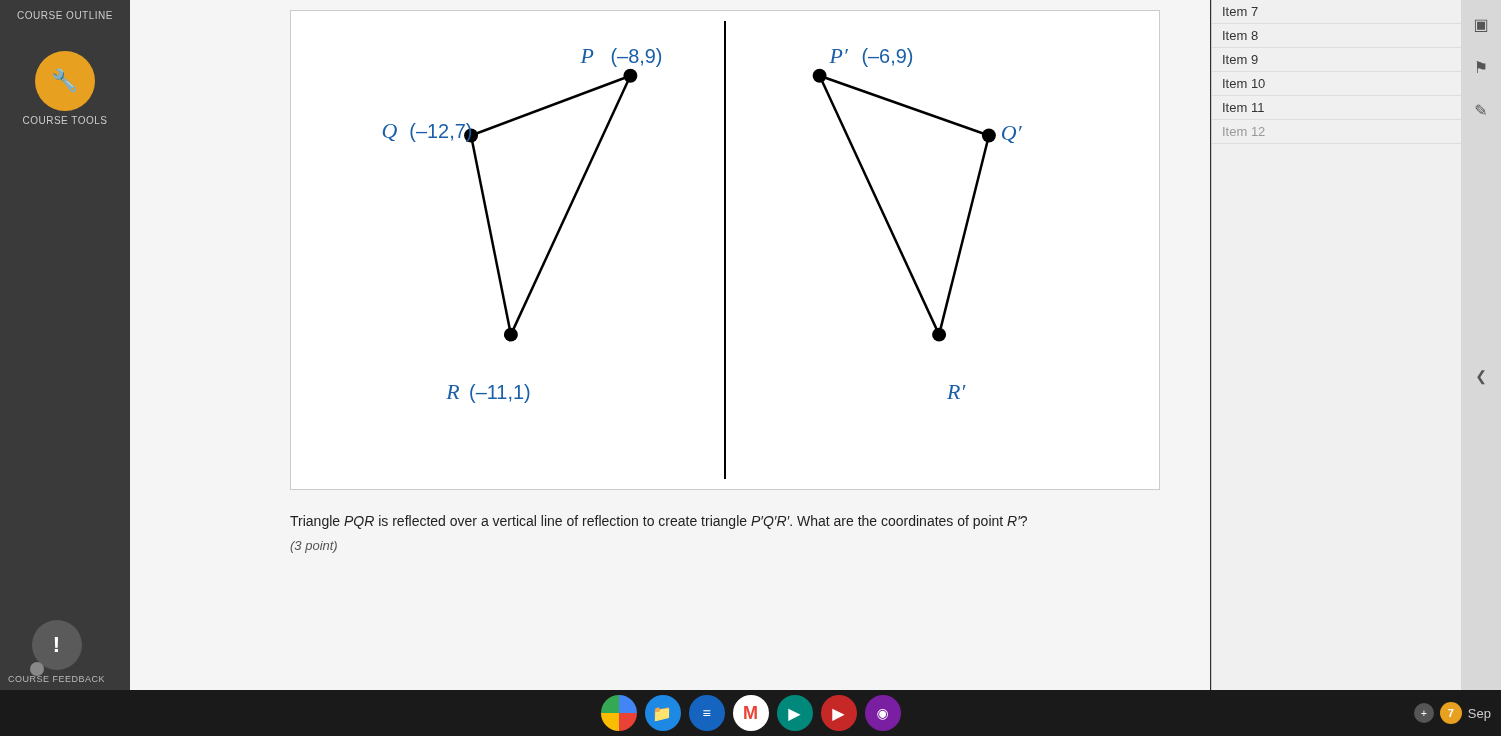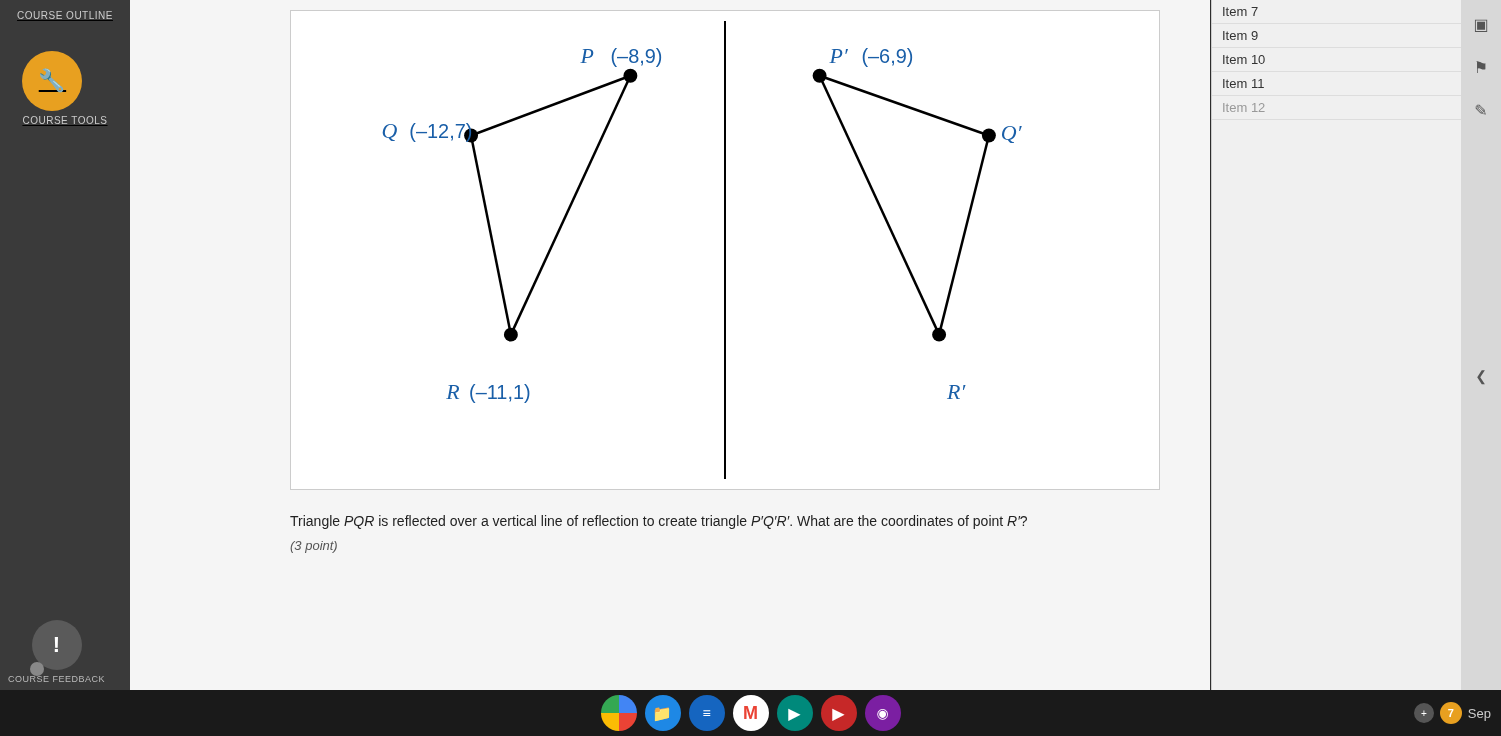--- a/index.html
+++ b/index.html
@@ -51,22 +51,22 @@
     .sidebar-label {
       color: #ccc;
       font-size: 10px;
       text-align: center;
       letter-spacing: 0.5px;
     }
 
     .sidebar-section {
       display: flex;
       flex-direction: column;
+      align-items: center;
       gap: 4px;
-      text-decoration: underline;
     }
 
     .nav-item {
       padding: 4px 10px;
       font-size: 13px;
       color: #333;
       cursor: pointer;
       border-bottom: 1px solid #ddd;
     }
 
@@ -297,20 +297,21 @@
     <p class="question-text">
       Triangle <em>PQR</em> is reflected over a vertical line of reflection to create triangle <em>P′Q′R′</em>. What are the coordinates of point <em>R′</em>?
     </p>
     <p class="point-text">(3 point)</p>
   </div>
 
 </div>
 
 <div style="position:absolute; right:40px; top:0; width:250px; height:690px; background:#f0f0f0; border-left:1px solid #ccc;">
   <div class="nav-item">Item 7</div>
+  <div class="nav-item">Item 8</div>
   <div class="nav-item">Item 9</div>
   <div class="nav-item">Item 10</div>
   <div class="nav-item">Item 11</div>
   <div class="nav-item" style="color:#999;">Item 12</div>
 </div>
 
 <div class="right-sidebar-icons" style="position:absolute; right:0; top:0; width:40px; height:690px; background:#d8d8d8; display:flex; flex-direction:column; align-items:center; padding-top:10px; gap:15px;">
   <div class="sidebar-right-icon" style="font-size:16px;">▣</div>
   <div class="sidebar-right-icon" style="font-size:16px; color:#555;">⚑</div>
   <div class="sidebar-right-icon" style="font-size:16px;">✎</div>

